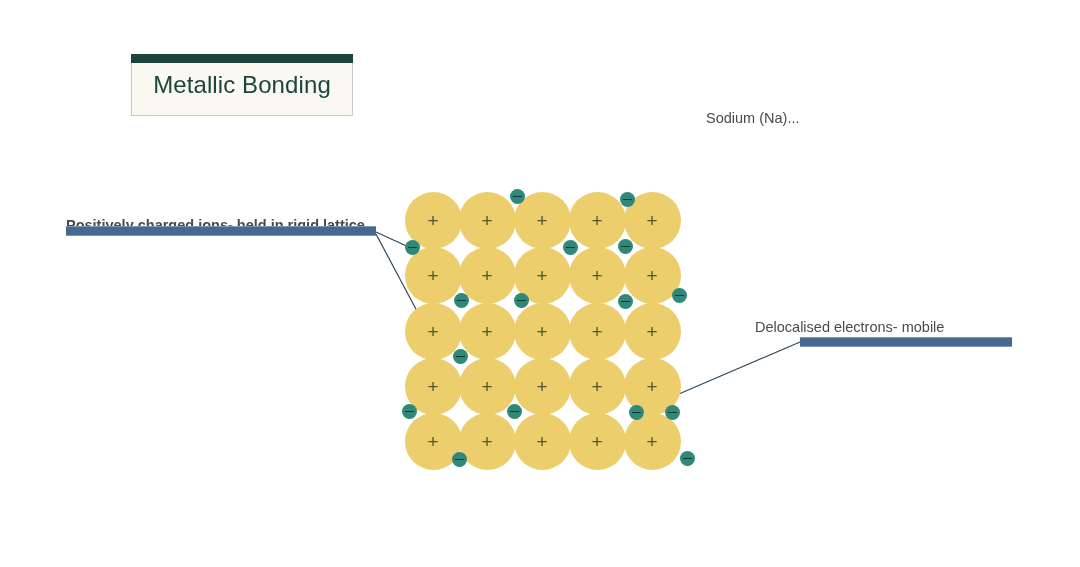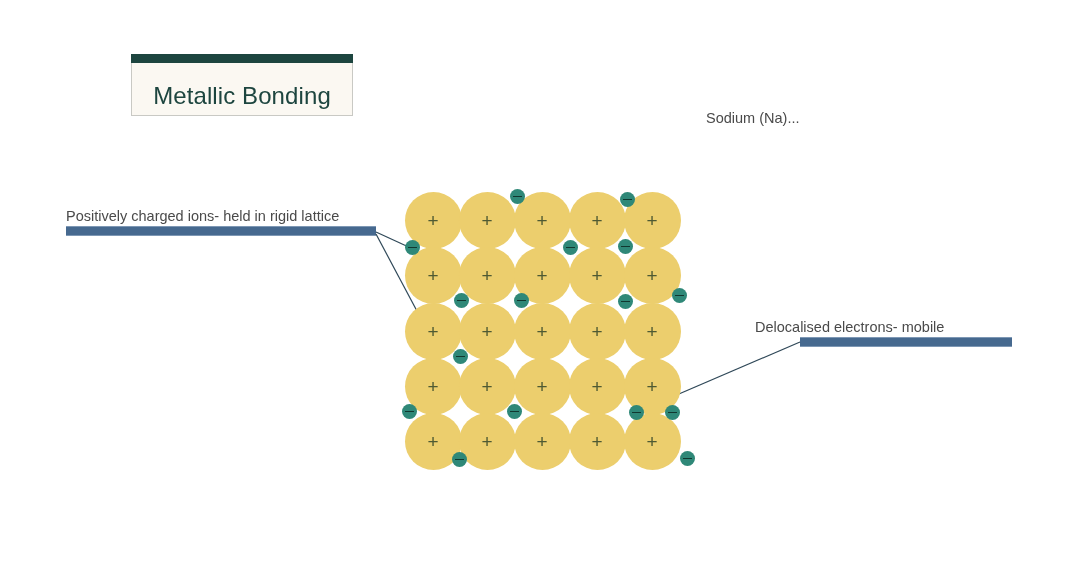--- a/index.html
+++ b/index.html
@@ -34,21 +34,21 @@
     position: absolute;
     left: 131px;
     top: 54px;
     width: 222px;
     height: 9px;
     background: #1d453f;
   }
   .title-text {
     position: absolute;
     left: 131px;
-    top: 69px;
+    top: 58px;
     width: 222px;
     height: 53px;
     display: flex;
     align-items: center;
     justify-content: center;
     color: #1d453f;
     font-size: 24px;
     letter-spacing: 0.1px;
     white-space: nowrap;
   }
@@ -75,21 +75,21 @@
     line-height: 18px;
   }
   .annot-bar {
     position: absolute;
     background: #46698f;
     border-top: 1px solid #7d97b4;
     border-bottom: 1px solid #7d97b4;
     box-sizing: border-box;
   }
 
-  #annot-ions .annot-text { left: 66px;  top: 207px; }
+  #annot-ions .annot-text { left: 66px;  top: 216px; font-weight: bold; }
   #annot-ions .annot-bar  { left: 66px;  top: 226px; width: 310px; height: 10px; }
 
   #annot-electrons .annot-text { left: 755px; top: 318px; }
   #annot-electrons .annot-bar  { left: 800px; top: 337px; width: 212px; height: 10px; }
 
   
   #lattice {
     position: absolute;
     left: 0;
     top: 0;

